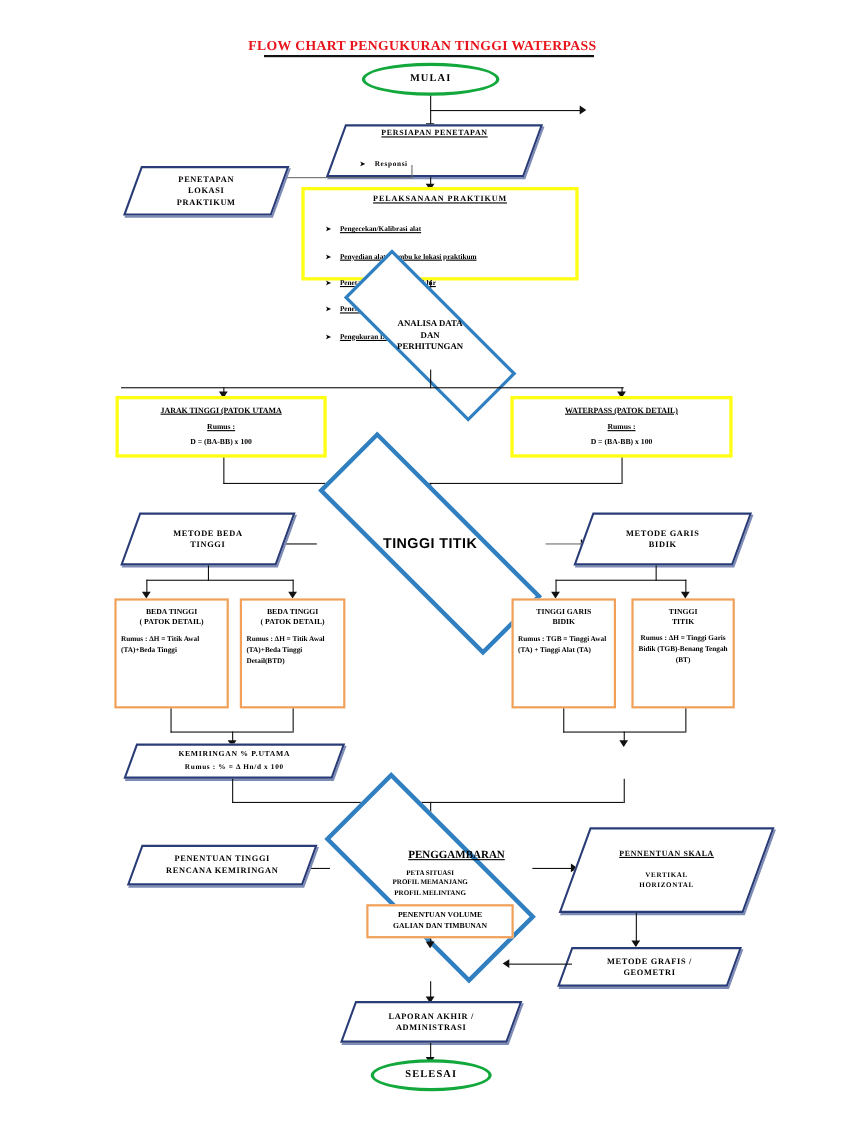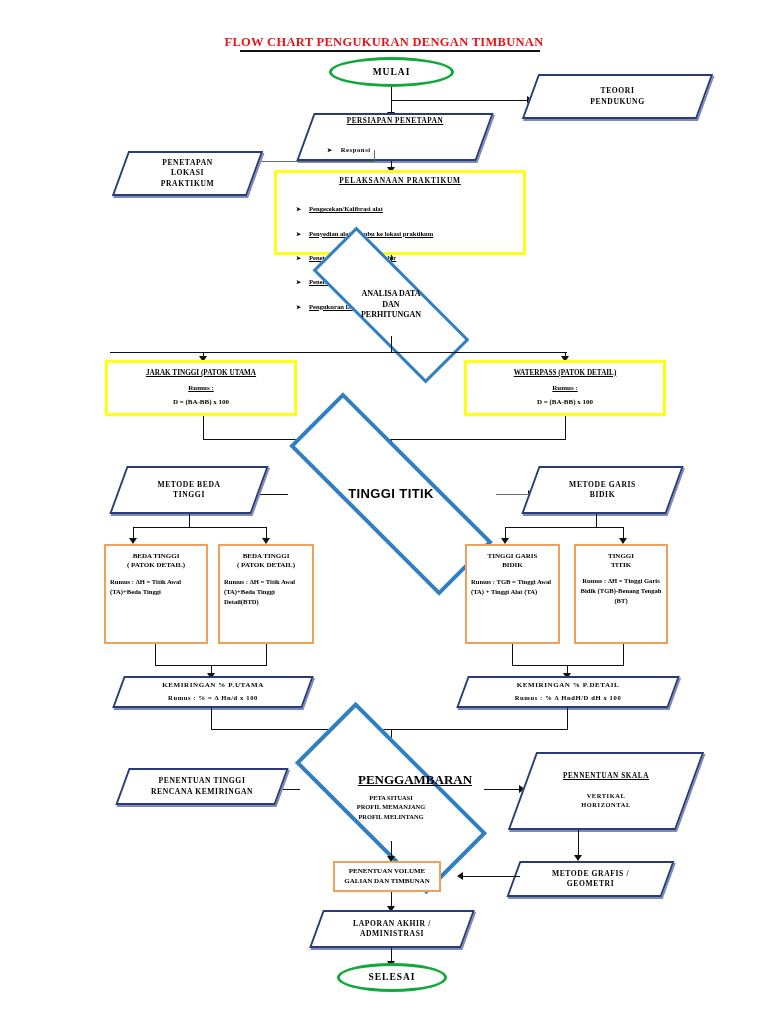--- a/index.html
+++ b/index.html
@@ -120,39 +120,34 @@
     font-size: 13px; font-weight: bold; letter-spacing: .4px;
   }
   .small-sub { font-size: 6.4px; font-weight: bold; line-height: 1.5; margin-top: 4px; }
 </style>
 </head>
 <body>
 
 <div id="stage">
 
   <div class="title-wrap">
-    <span class="title-text">FLOW CHART PENGUKURAN DENGAN TIMBUNAN</span>
+    <span class="title-text">FLOW CHART PENGUKURAN TINGGI WATERPASS</span>
   </div>
   <div class="title-rule"></div>
 
   <div class="node ellipse" style="left:329px; top:57px; width:125px; height:30px;">
     <div class="lbl">MULAI</div>
   </div>
 
   <div class="ln v" style="left:391px; top:87px; height:27px;"></div>
   <div class="arw down" style="left:387px; top:112px;"></div>
 
   <div class="ln h" style="left:391px; top:100px; width:140px;"></div>
   <div class="arw right" style="left:527px; top:96px;"></div>
 
-  <div class="node para" style="left:530px; top:74px; width:175px; height:45px;">
-    <div class="shape"></div>
-    <div class="lbl">TEOORI
-PENDUKUNG</div>
-  </div>
 
   <div class="node para" style="left:305px; top:113px; width:180px; height:48px;">
     <div class="shape"></div>
     <div class="lbl" style="justify-content:flex-start; padding-top:4px;">
       <span class="hdr" style="font-size:7.2px;">PERSIAPAN PENETAPAN</span>
       <span class="blist plain">
         <span class="bi"><span>Responsi</span></span>
         <span class="bi"><span>Pengenalan alat</span></span>
       </span>
     </div>
@@ -315,38 +310,31 @@
   <div class="arw down" style="left:563px; top:673px;"></div>
 
   <div class="node para" style="left:118px; top:676px; width:190px; height:32px;">
     <div class="shape"></div>
     <div class="lbl">
       <span class="sub" style="font-size:7px;">KEMIRINGAN % P.UTAMA</span>
       <span class="sub" style="font-size:6.6px; margin-top:3px;">Rumus : % = Δ Hn/d x 100</span>
     </div>
   </div>
 
-  <div class="node para" style="left:462px; top:676px; width:212px; height:32px;">
-    <div class="shape"></div>
-    <div class="lbl">
-      <span class="sub" style="font-size:7px;">KEMIRINGAN % P.DETAIL</span>
-      <span class="sub" style="font-size:6.6px; margin-top:3px;">Rumus : % Δ HndH/D dH x 100</span>
-    </div>
-  </div>
 
   <div class="ln v" style="left:211px; top:708px; height:22px;"></div>
   <div class="ln v" style="left:567px; top:708px; height:22px;"></div>
   <div class="ln h" style="left:211px; top:729px; width:356px;"></div>
   <div class="ln v" style="left:391px; top:729px; height:24px;"></div>
   <div class="arw down" style="left:387px; top:749px;"></div>
 
   <div class="node diamond thick" style="left:298px; top:755px; width:186px; height:86px;">
     <div class="shape"></div>
     <div class="lbl" style="justify-content:flex-start; padding-top:16px;">
-      <span class="hdr" style="font-size:13px;padding-left:48px;">PENGGAMBARAN</span>
+      <span class="hdr" style="font-size:10px;padding-left:48px;">PENGGAMBARAN</span>
       <span class="small-sub" style="white-space:pre-line;">PETA SITUASI
 PROFIL MEMANJANG
 PROFIL MELINTANG</span>
     </div>
   </div>
 
   <div class="ln h" style="left:256px; top:789px; width:44px;"></div>
   <div class="arw left" style="left:251px; top:785px;"></div>
 
   <div class="ln h" style="left:484px; top:789px; width:38px;"></div>
@@ -366,21 +354,21 @@
     <div class="lbl">PENENTUAN TINGGI
 RENCANA KEMIRINGAN</div>
   </div>
 
   <div class="ln v" style="left:391px; top:841px; height:20px;"></div>
   <div class="arw down" style="left:387px; top:856px;"></div>
 
   <div class="ln v" style="left:578px; top:830px; height:30px;"></div>
   <div class="arw down" style="left:574px; top:855px;"></div>
 
-  <div class="node rect orange" style="left:333px; top:861px; width:108px; height:31px;">
+  <div class="node rect orange" style="left:333px; top:822px; width:134px; height:31px;">
     <div class="shape"></div>
     <div class="lbl" style="font-size:7px;">PENENTUAN VOLUME
 GALIAN DAN TIMBUNAN</div>
   </div>
 
   <div class="node para" style="left:513px; top:861px; width:155px; height:36px;font-family:Liberation Serif, serif;">
     <div class="shape"></div>
     <div class="lbl">METODE GRAFIS /
 GEOMETRI</div>
   </div>

